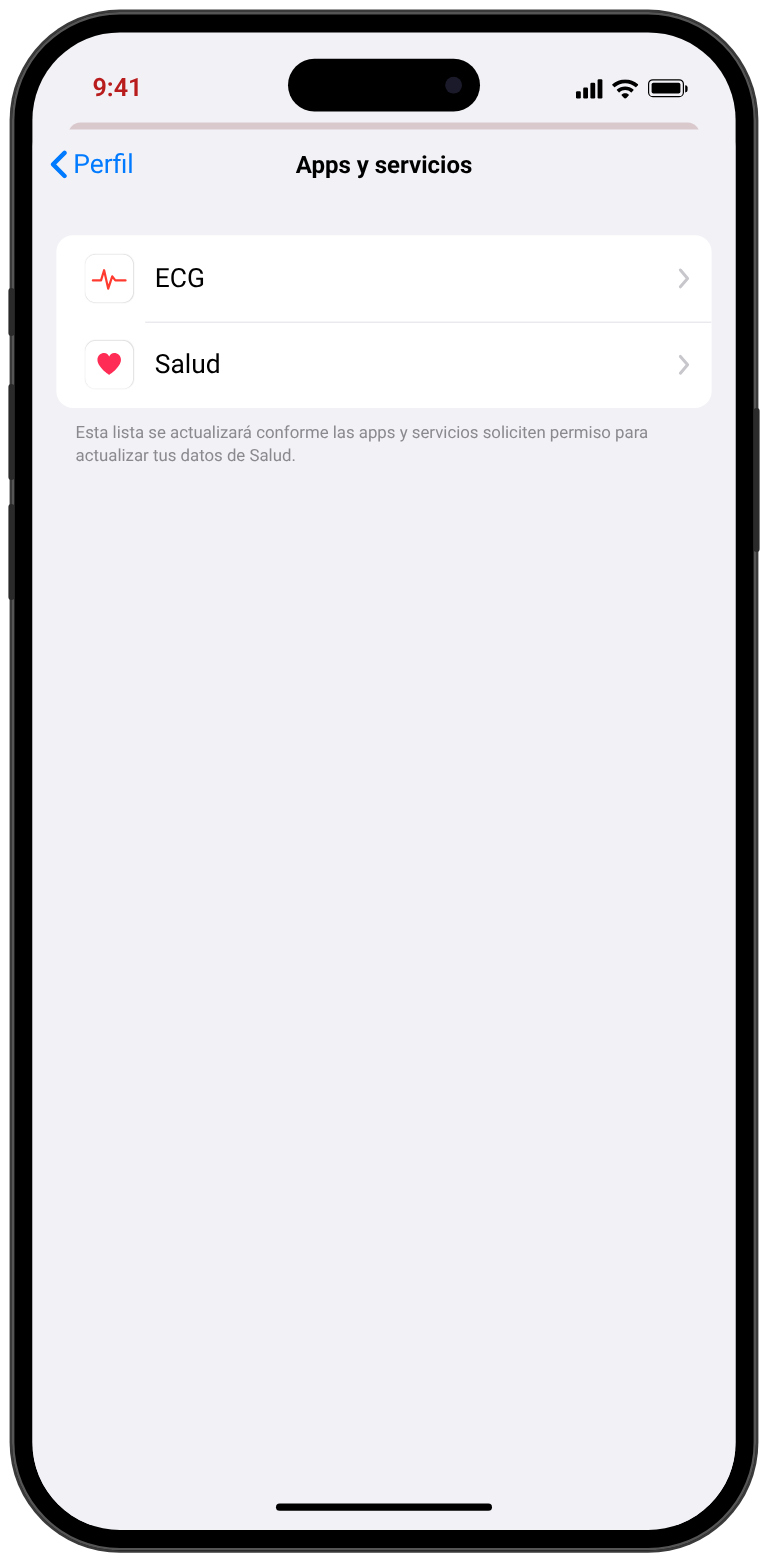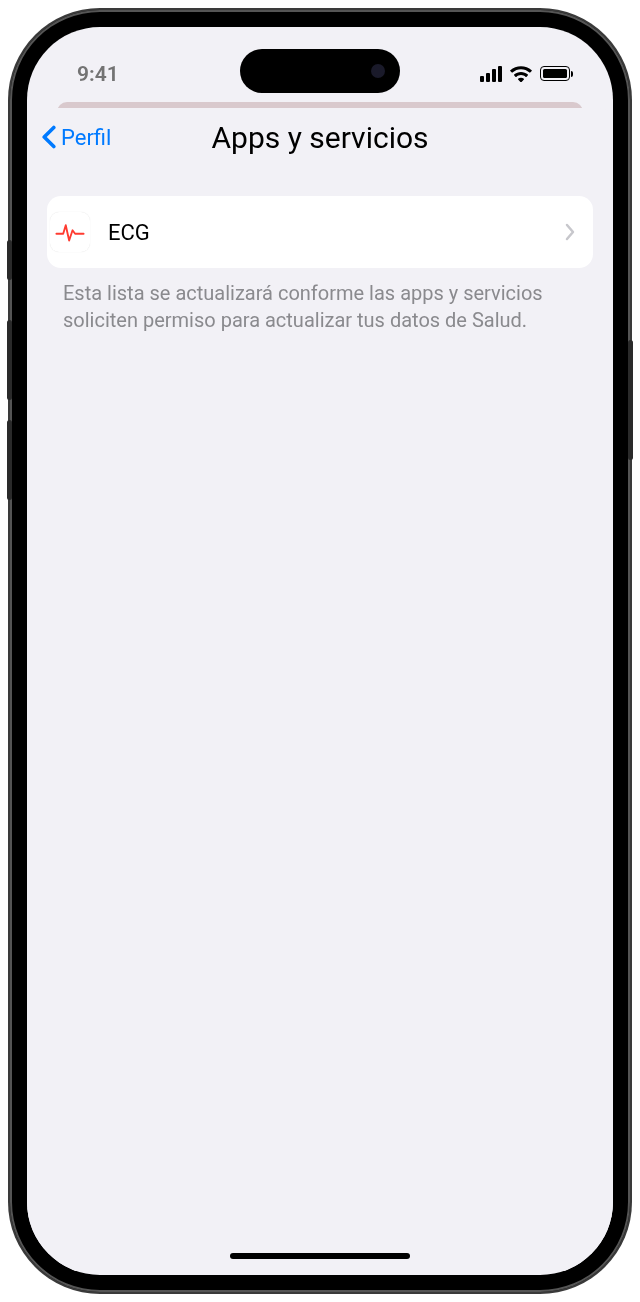--- a/index.html
+++ b/index.html
@@ -70,21 +70,21 @@
       display: flex;
       align-items: center;
       justify-content: space-between;
       padding: 18px 40px 0 50px;
       position: relative;
       z-index: 50;
     }
     .status-time {
       font-size: 21px;
       font-weight: 600;
-      color: #737373;
+      color: #b91c1c;
     }
     .status-right {
       display: flex;
       align-items: center;
       gap: 8px;
     }
     .signal-bars {
       display: flex;
       align-items: flex-end;
       gap: 2px;
@@ -156,40 +156,40 @@
       cursor: pointer;
     }
     .back-chevron {
       width: 16px;
       height: 24px;
     }
     .nav-title {
       position: absolute;
       left: 50%;
       transform: translateX(-50%);
-      font-size: 30px;
-      font-weight: 400;
+      font-size: 20px;
+      font-weight: 700;
       color: #000;
     }
     .list-container {
       margin: 30px 20px 0;
       background: #fff;
       border-radius: 14px;
       overflow: hidden;
     }
     .list-row {
       display: flex;
       align-items: center;
       padding: 16px 18px 16px 20px;
       min-height: 70px;
       cursor: pointer;
       position: relative;
     }
     .list-row.with-icon {
-      padding-left: 3px;
+      padding-left: 24px;
     }
     .list-row + .list-row::before {
       content: '';
       position: absolute;
       top: 0;
       left: 74px;
       right: 0;
       height: 1px;
       background: #e5e5ea;
     }
@@ -213,21 +213,21 @@
       font-size: 22px;
       color: #000;
     }
     .chevron-right {
       width: 10px;
       height: 18px;
       flex-shrink: 0;
     }
     .footer-text {
       margin: 12px 36px 0;
-      font-size: 20px;
+      font-size: 14px;
       line-height: 1.35;
       color: #8a8a8e;
     }
     .home-indicator {
       position: absolute;
       bottom: 12px;
       left: 50%;
       transform: translateX(-50%);
       width: 180px;
       height: 6px;
@@ -291,20 +291,31 @@
               <path d="M4 22 L12 22 L15 12 L19 30 L23 18 L26 22 L36 22" fill="none" stroke="#ff3b30" stroke-width="2.2" stroke-linecap="round" stroke-linejoin="round"></path>
             </svg>
           </div>
           <div class="row-label">ECG</div>
           <svg class="chevron-right" viewBox="0 0 10 18" fill="none" stroke="#c7c7cc" stroke-width="2.5" stroke-linecap="round" stroke-linejoin="round">
             <polyline points="2,2 8,9 2,16"></polyline>
           </svg>
         </div>
 
 
+        <div class="list-row with-icon">
+          <div class="app-icon">
+            <svg viewBox="0 0 40 40" width="28" height="28">
+              <path d="M20 32 C20 32 6 23 6 14 C6 9 10 6 14 6 C17 6 19 8 20 10 C21 8 23 6 26 6 C30 6 34 9 34 14 C34 23 20 32 20 32 Z" fill="#ff2d55"></path>
+            </svg>
+          </div>
+          <div class="row-label">Salud</div>
+          <svg class="chevron-right" viewBox="0 0 10 18" fill="none" stroke="#c7c7cc" stroke-width="2.5" stroke-linecap="round" stroke-linejoin="round">
+            <polyline points="2,2 8,9 2,16"></polyline>
+          </svg>
+        </div>
 
 
       </div>
 
       <div class="footer-text">Esta lista se actualizará conforme las apps y servicios soliciten permiso para actualizar tus datos de Salud.</div>
 
       <div class="home-indicator"></div>
     </div>
   </div>
 </div>

